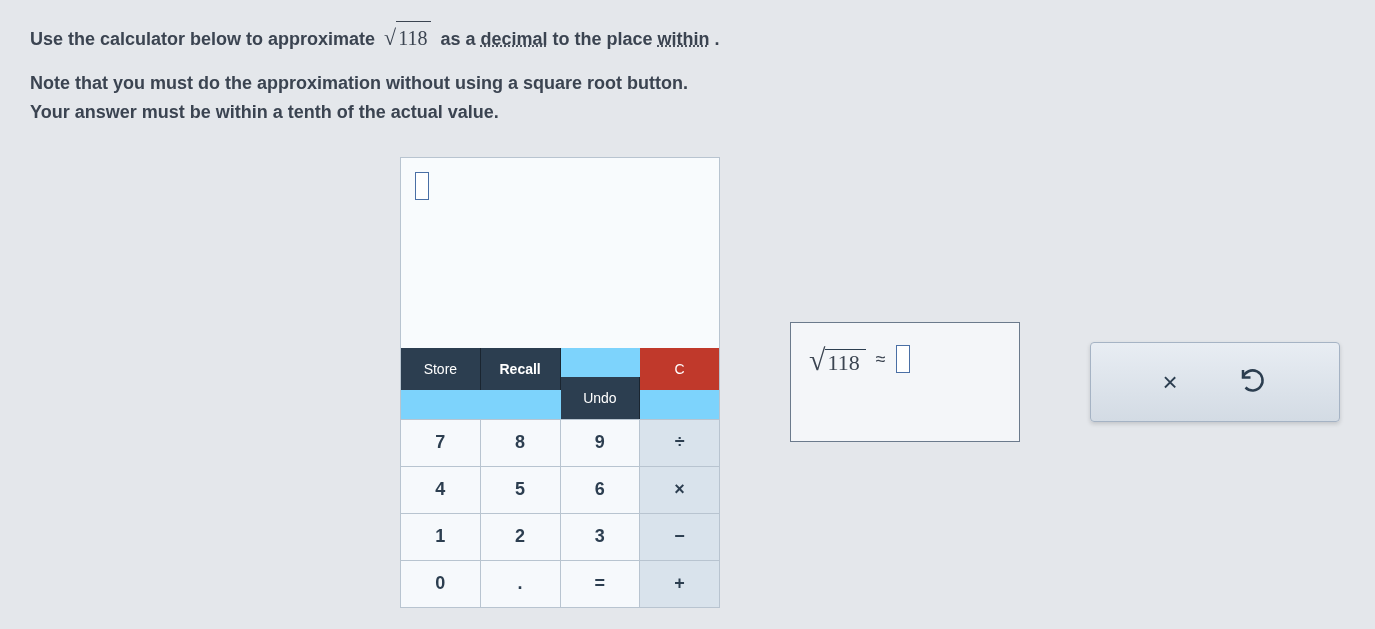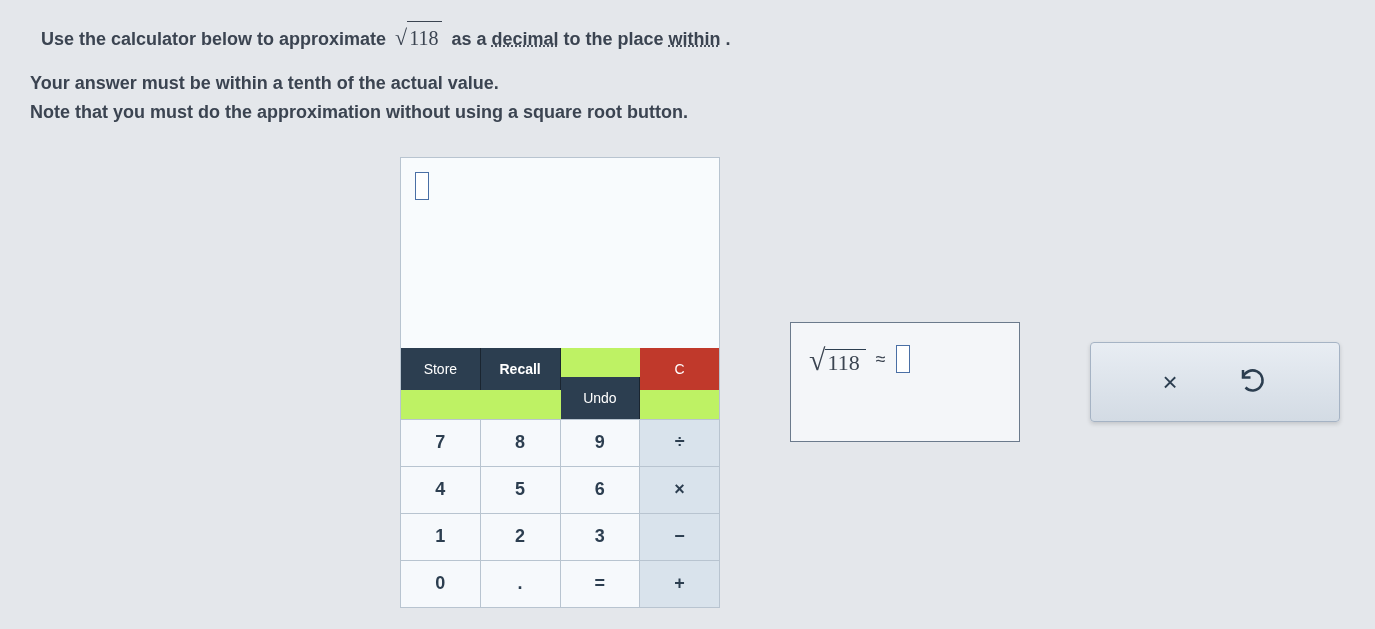--- a/index.html
+++ b/index.html
@@ -3,34 +3,34 @@
   <meta charset="utf-8">
   <style>
     * { box-sizing: border-box; margin: 0; padding: 0; }
     body {
       font-family: Verdana, Arial, sans-serif;
       background: #e4e7eb;
       padding: 20px 30px;
       font-size: 18px;
       color: #3b4451;
     }
-    .question { margin-bottom: 14px; line-height: 1.6; font-weight: 600; margin-left: 11px; }
+    .question { margin-bottom: 14px; line-height: 1.6; font-weight: 600; }
     .question .underline { text-decoration: underline dotted; text-align: right; }
     .sqrt-inline { display: inline-flex; align-items: baseline; font-family: 'Times New Roman', serif; font-weight: normal; margin: 0 4px; }
     .sqrt-inline .radical { font-size: 22px; }
     .sqrt-inline .radicand { border-top: 1.5px solid #3b4451; padding: 0 4px 0 2px; font-size: 20px; }
 
     .note { margin-bottom: 30px; line-height: 1.6; font-weight: 600; }
 
     .main-row { display: flex; align-items: center; gap: 70px; margin-left: 370px; }
 
     .calculator {
       width: 320px;
       border: 1px solid #b8c4d0;
-      background: #bef264;
+      background: #7dd3fc;
     }
     .calc-display {
       height: 190px;
       padding: 14px;
       background: #f8fbfd;
     }
     .display-cursor {
       width: 14px;
       height: 28px;
       border: 1px solid #4a6fa5;
@@ -121,22 +121,22 @@
     <span class="radicand">118</span>
   </span>
   <span> as a </span>
   <span class="underline">decimal</span>
   <span> to the place </span>
   <span class="underline">within</span>
   <span>.</span>
 </div>
 
 <div class="note">
+  <div>Note that you must do the approximation without using a square root button.</div>
   <div>Your answer must be within a tenth of the actual value.</div>
-  <div>Note that you must do the approximation without using a square root button.</div>
 </div>
 
 <div class="main-row">
 
   <div class="calculator">
     <div class="calc-display">
       <div class="display-cursor"></div>
     </div>
     <div class="mem-row">
       <div class="mem-btn mem-store">Store</div>

